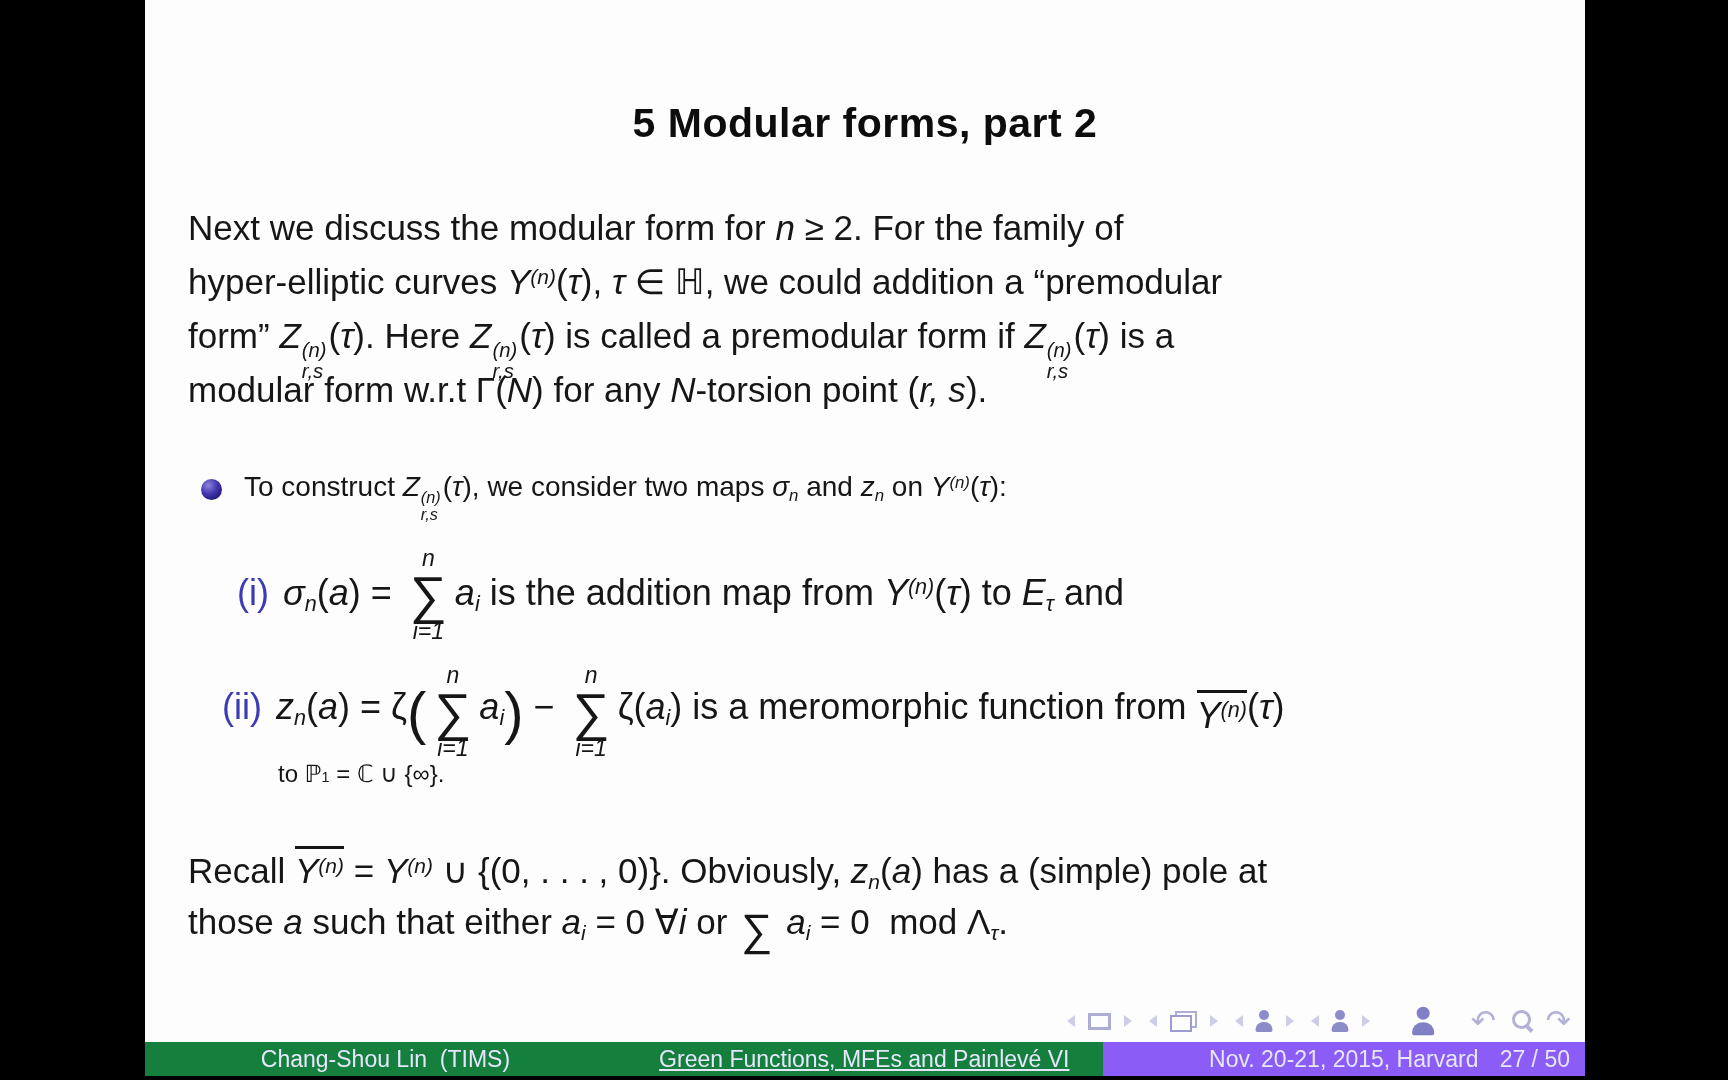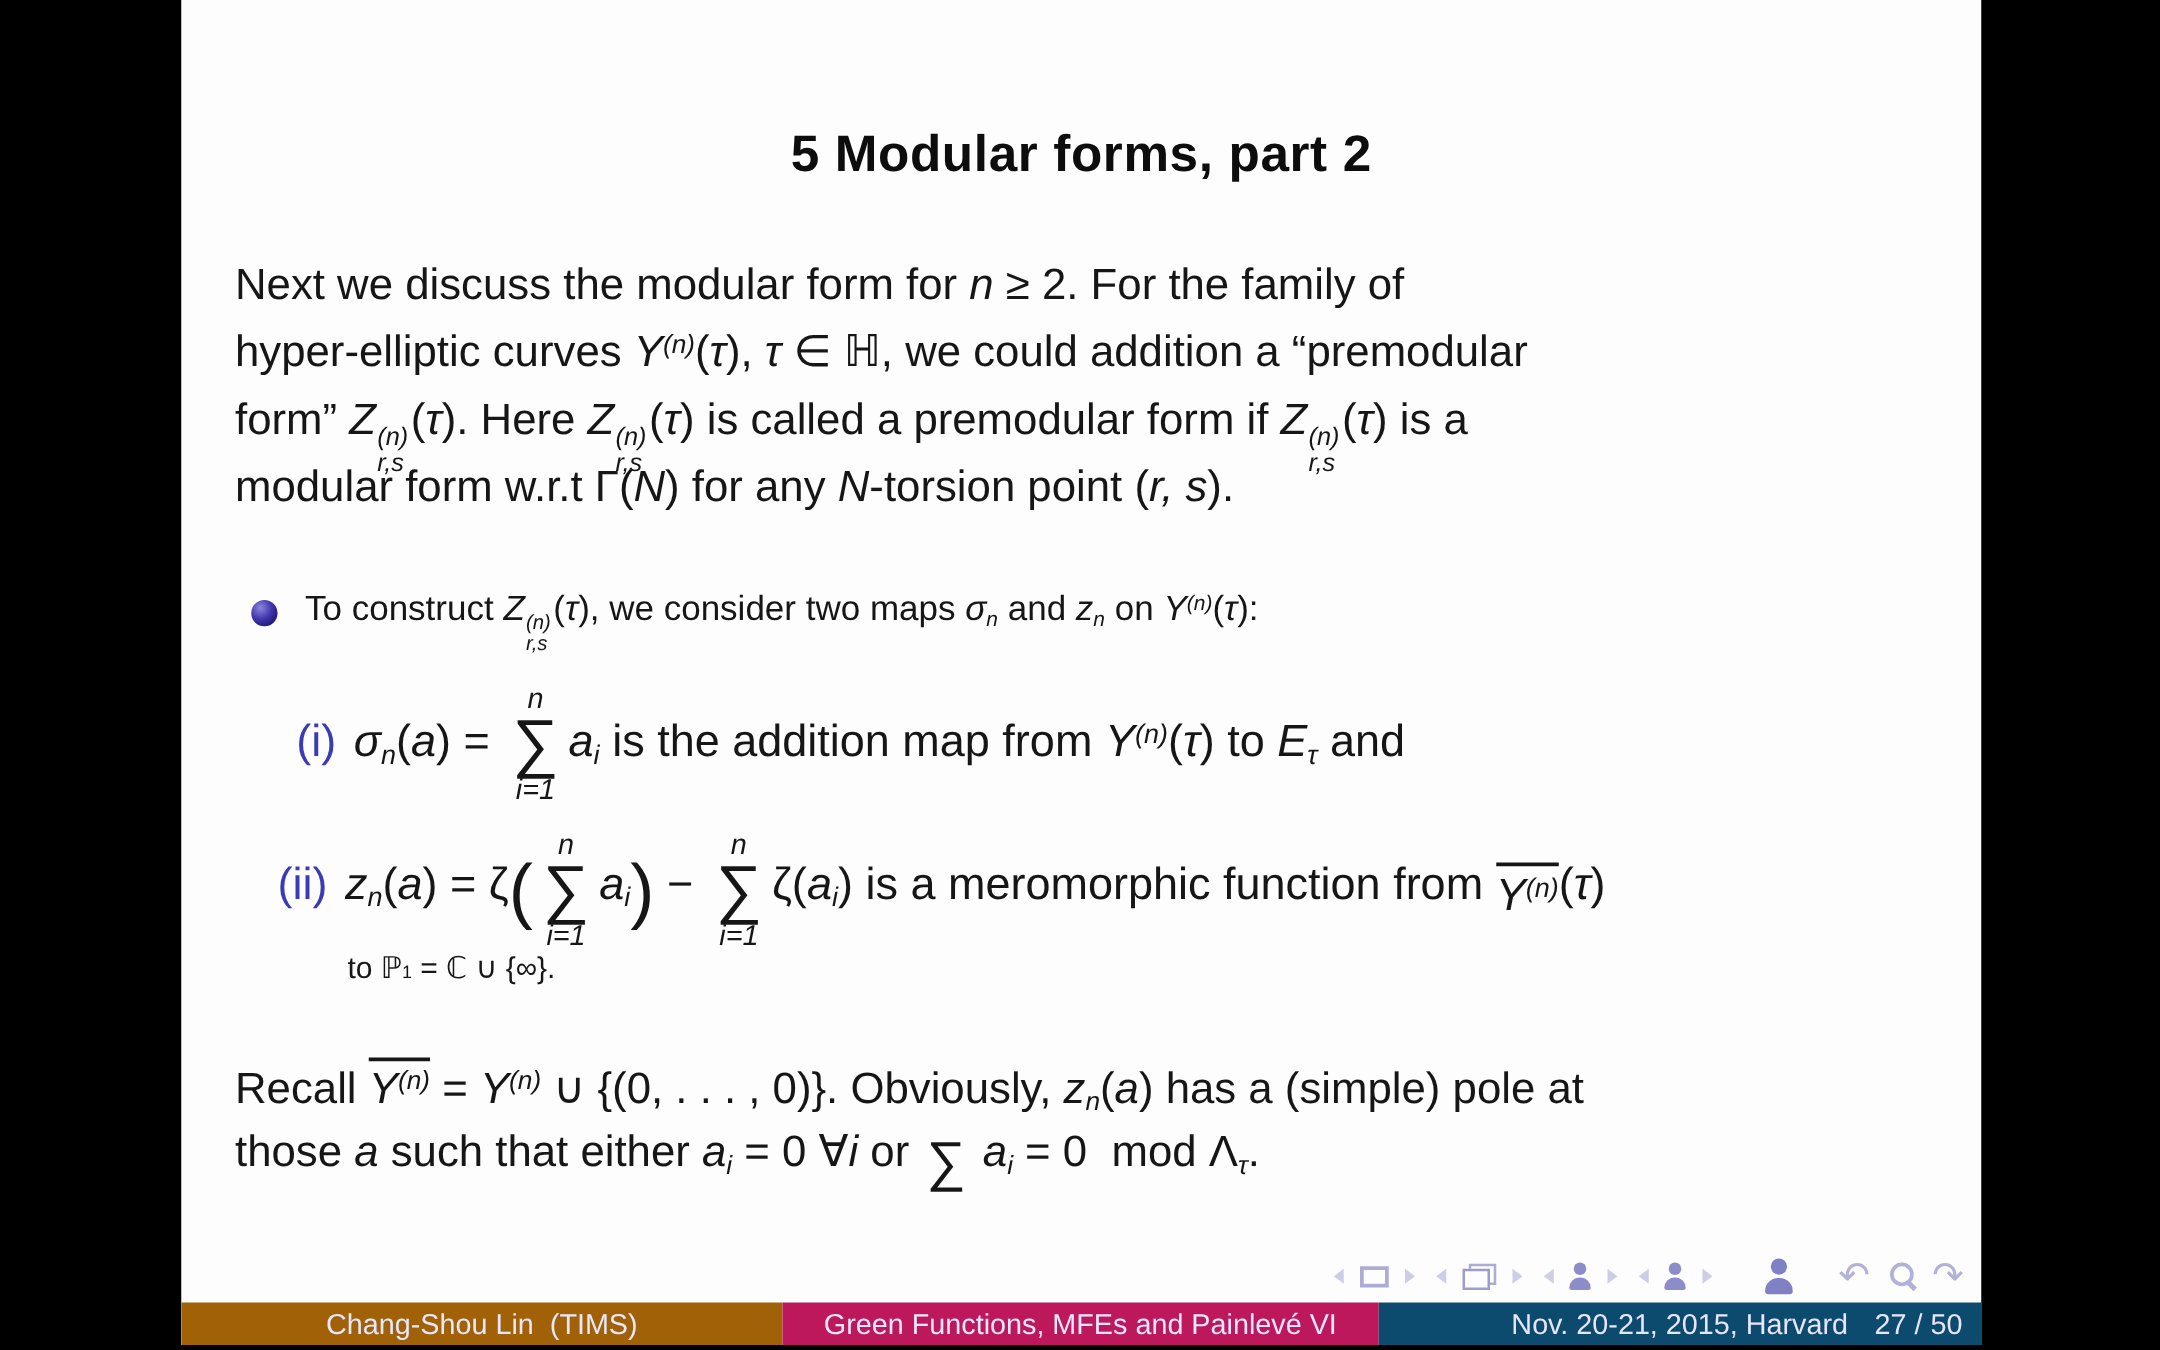--- a/index.html
+++ b/index.html
@@ -147,22 +147,22 @@
       </div>
       <span class="person big"></span>
       <div class="navgrp" style="margin-left:40px">
         <span class="arrowglyph">↶</span>
         <span class="find"></span>
         <span class="arrowglyph">↷</span>
       </div>
     </div>
 
     <div id="footer">
-      <div class="fseg" id="fseg1" style="background: #a16207;">Chang-Shou Lin  (TIMS)</div>
-      <div class="fseg" id="fseg2" style="background: #be185d;">Green Functions, MFEs and Painlevé VI</div>
-      <div class="fseg" id="fseg3" style="background: #0c4a6e;">
+      <div class="fseg" id="fseg1" style="background: #15803d;">Chang-Shou Lin  (TIMS)</div>
+      <div class="fseg" id="fseg2" style="background: #15803d; text-decoration: underline;">Green Functions, MFEs and Painlevé VI</div>
+      <div class="fseg" id="fseg3" style="background: #8b5cf6;">
         <span>Nov. 20-21, 2015, Harvard</span>
         <span id="page-num">27 / 50</span>
       </div>
     </div>
 
   </div>
 </div>
 
 </body></html>

